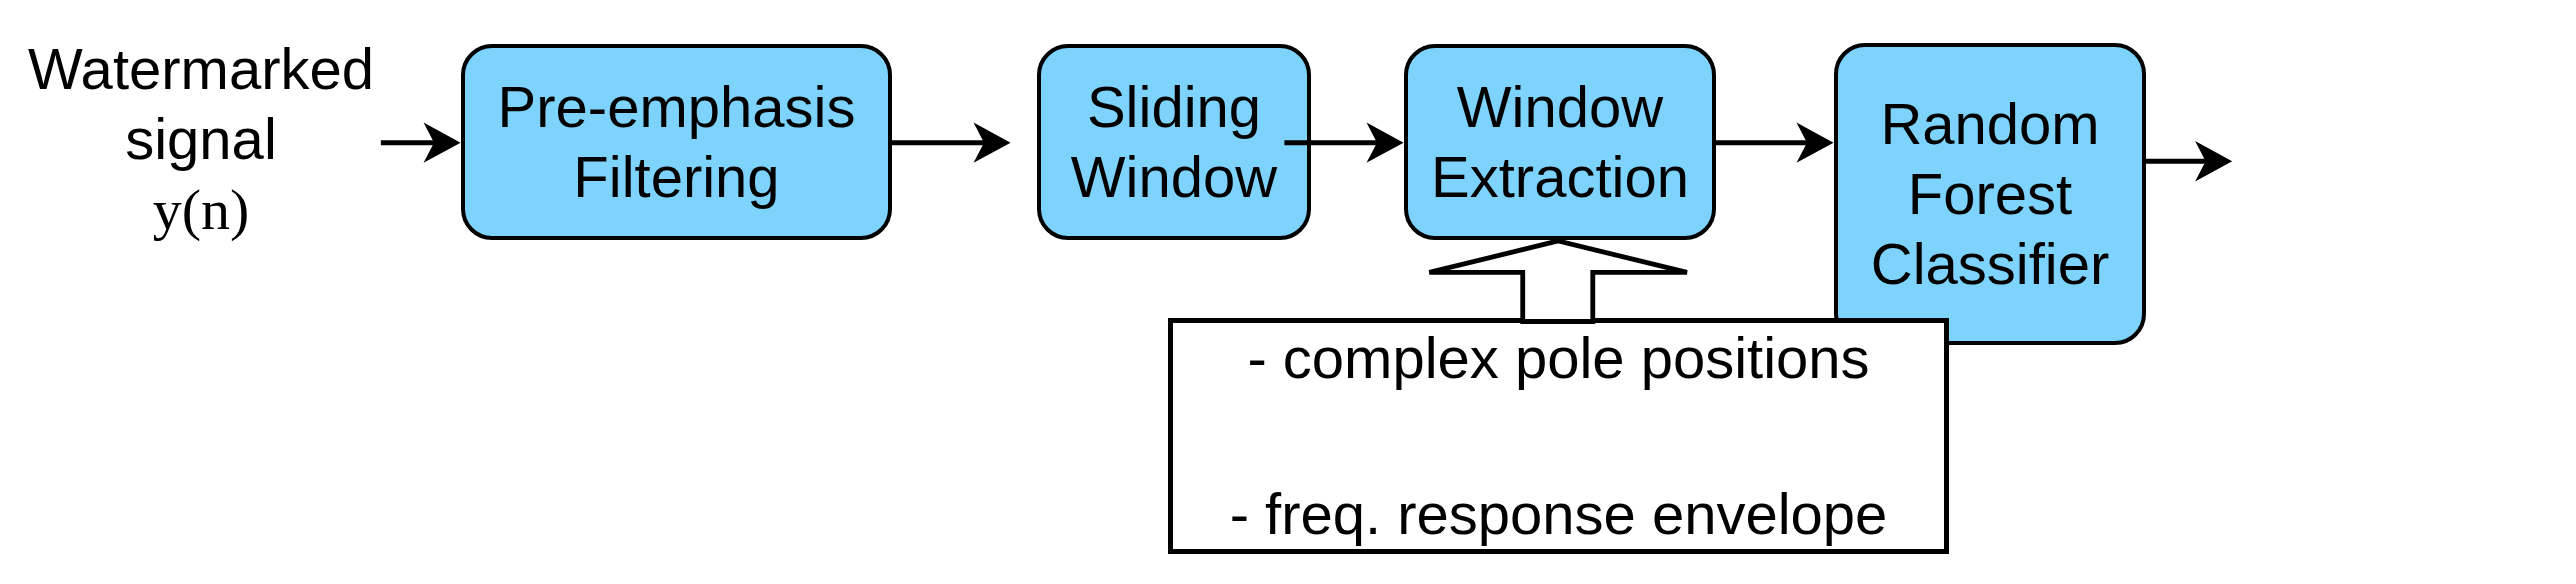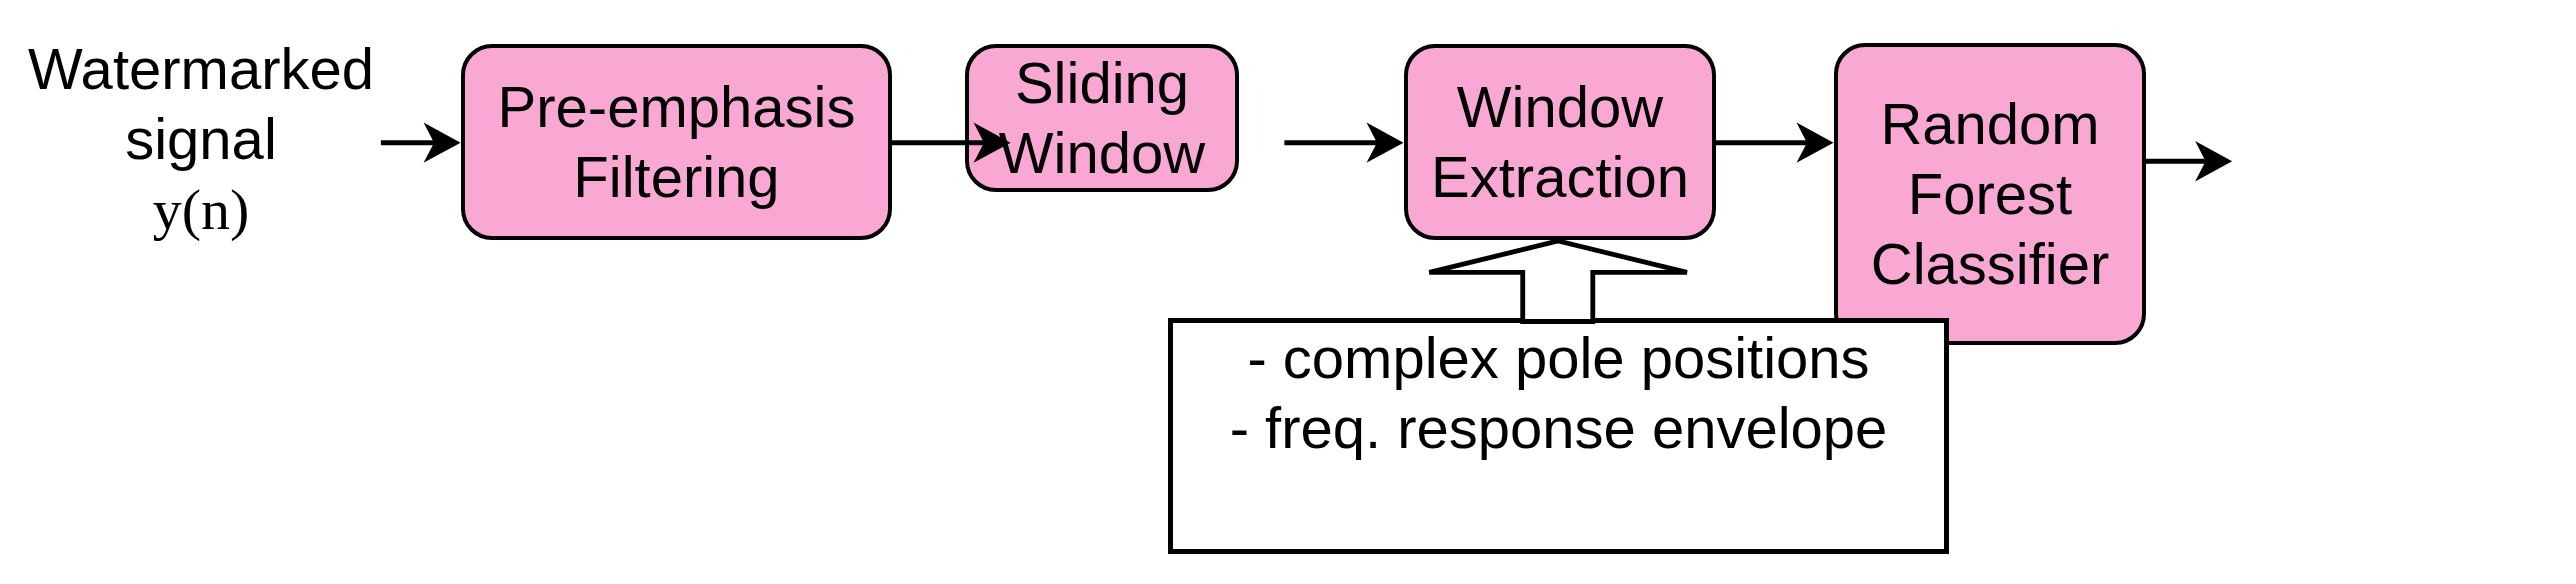--- a/index.html
+++ b/index.html
@@ -29,45 +29,45 @@
     line-height: 72px;
   }
   #input-label  { left: 24px;  top: 34px; width: 354px; }
   #output-label { left: 2255px; top: 19.3px; width: 322px; }
 
   .block {
     position: absolute;
     box-sizing: border-box;
     border: 4.8px solid #000000;
     border-radius: 31px;
-    background: #f9a8d4;
+    background: #7dd3fc;
     display: flex;
     align-items: center;
     justify-content: center;
     text-align: center;
     font-size: 58px;
     line-height: 70px;
   }
   .block-label { white-space: pre-line; }
   #block-0 { left: 461px;  top: 44px; width: 431px; height: 196px; }
-  #block-1 { left: 965px; top: 44px; width: 274px; height: 148px; }
+  #block-1 { left: 1037px; top: 44px; width: 274px; height: 196px; }
   #block-2 { left: 1404px; top: 44px; width: 312px; height: 196px; }
   #block-3 { left: 1834px; top: 43px; width: 312px; height: 302px; }
 
   .feature-box {
     position: absolute;
     left: 1168px; top: 318px;
     width: 781px; height: 236px;
     box-sizing: border-box;
     border: 5.6px solid #000000;
     background: #ffffff;
     display: flex;
     flex-direction: column;
     align-items: center;
-    justify-content: flex-start;
+    justify-content: space-between;
     text-align: center;
     font-size: 58px;
     line-height: 70px;
   }
 
   svg.connector-layer {
     position: absolute;
     left: 0; top: 0;
     width: 2576px; height: 585px;
   }

